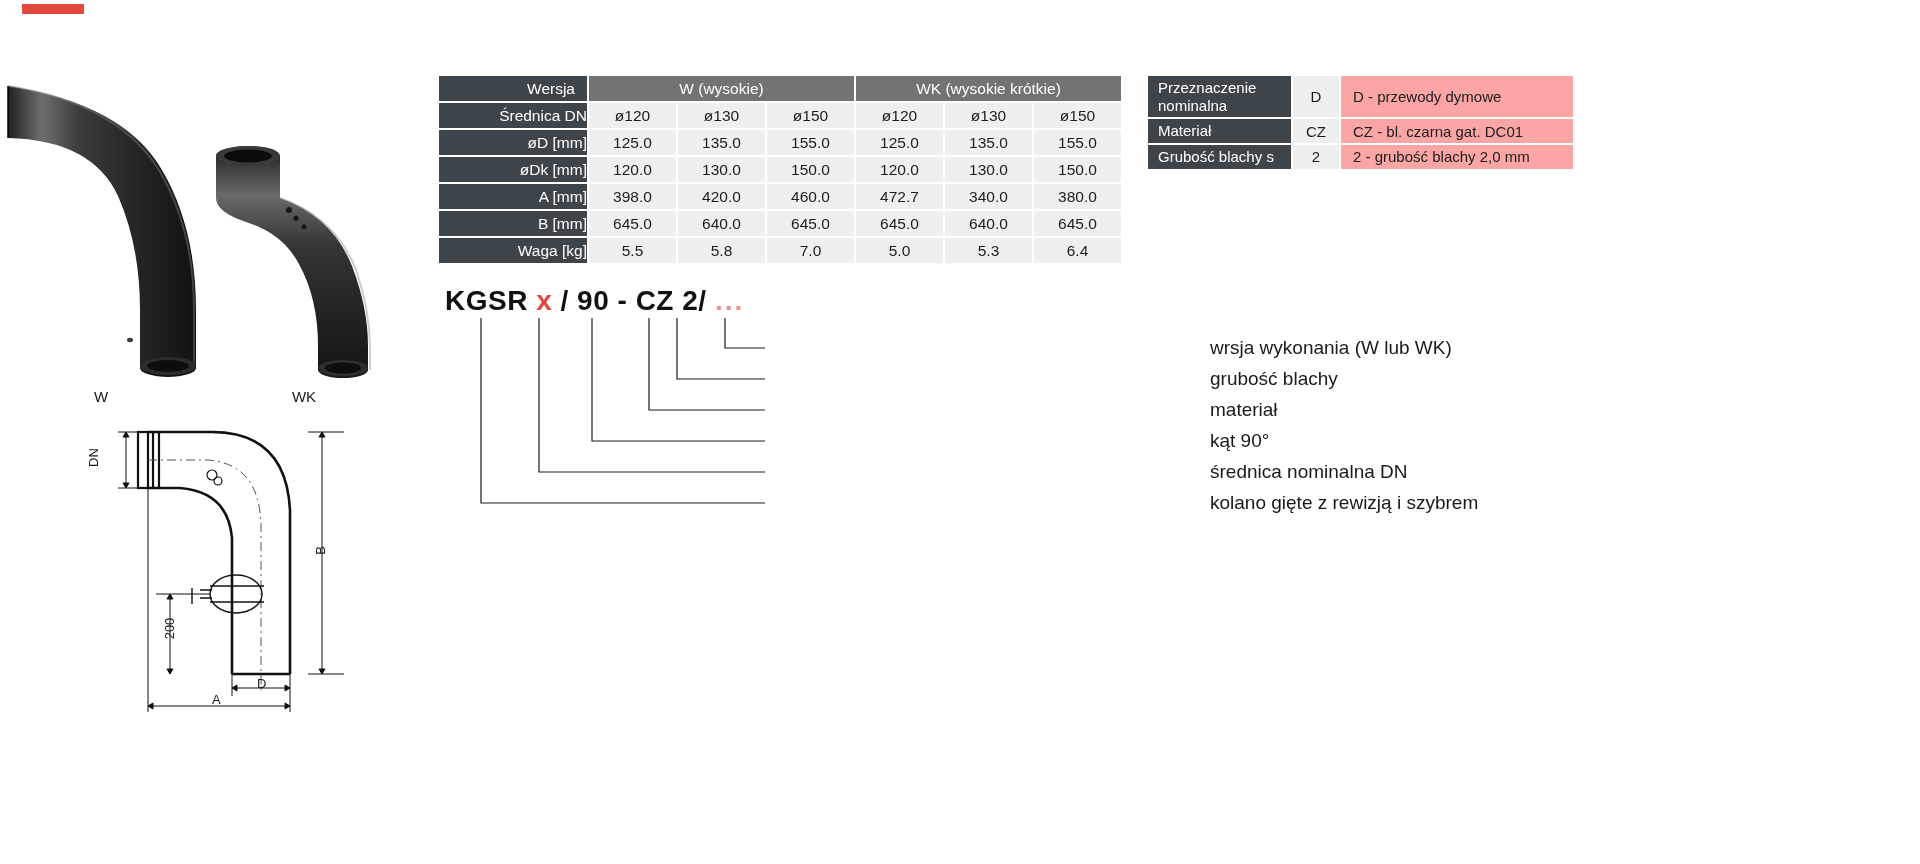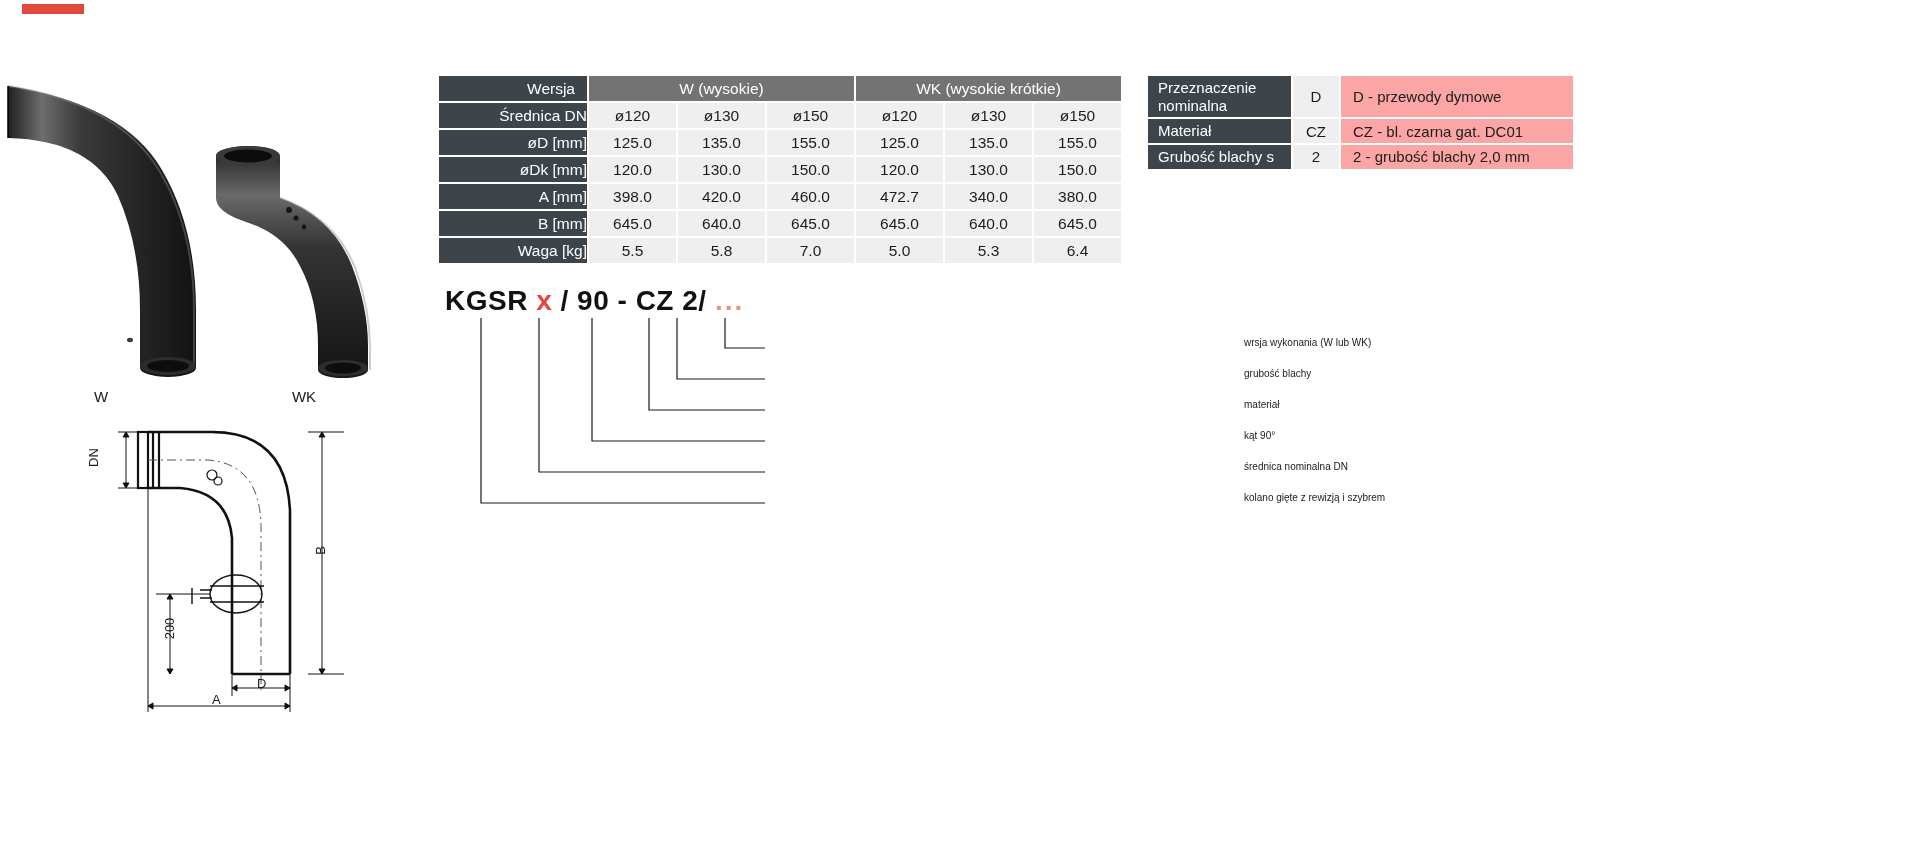--- a/index.html
+++ b/index.html
@@ -71,22 +71,22 @@
   .code-line {
     position:absolute; left:421px; top:285px;
     font-size:28px; font-weight:bold; letter-spacing:0.5px;
     white-space:nowrap; color:#111;margin-left:24px;
   }
   .code-line .red { color:#e2493c; }
   .code-line .dots { color:#e8938c; letter-spacing:2px; }
 
   .callouts { position:absolute; left:440px; top:318px; width:640px; height:200px; }
   .callout-label {
-    position:absolute; font-size:10px; color:#1a1a1a; white-space:nowrap;
-    left:804px;
+    position:absolute; font-size:19px; color:#1a1a1a; white-space:nowrap;
+    left:770px;
   }
 
   
   .drawing { position:absolute; left:60px; top:418px; width:330px; height:300px; }
   .dim-text {
     position:absolute; font-size:13px; color:#1a1a1a; font-family:"Liberation Sans", sans-serif;
   }
   .vert { transform: rotate(-90deg); transform-origin: center center; }
 </style>
 </head>

